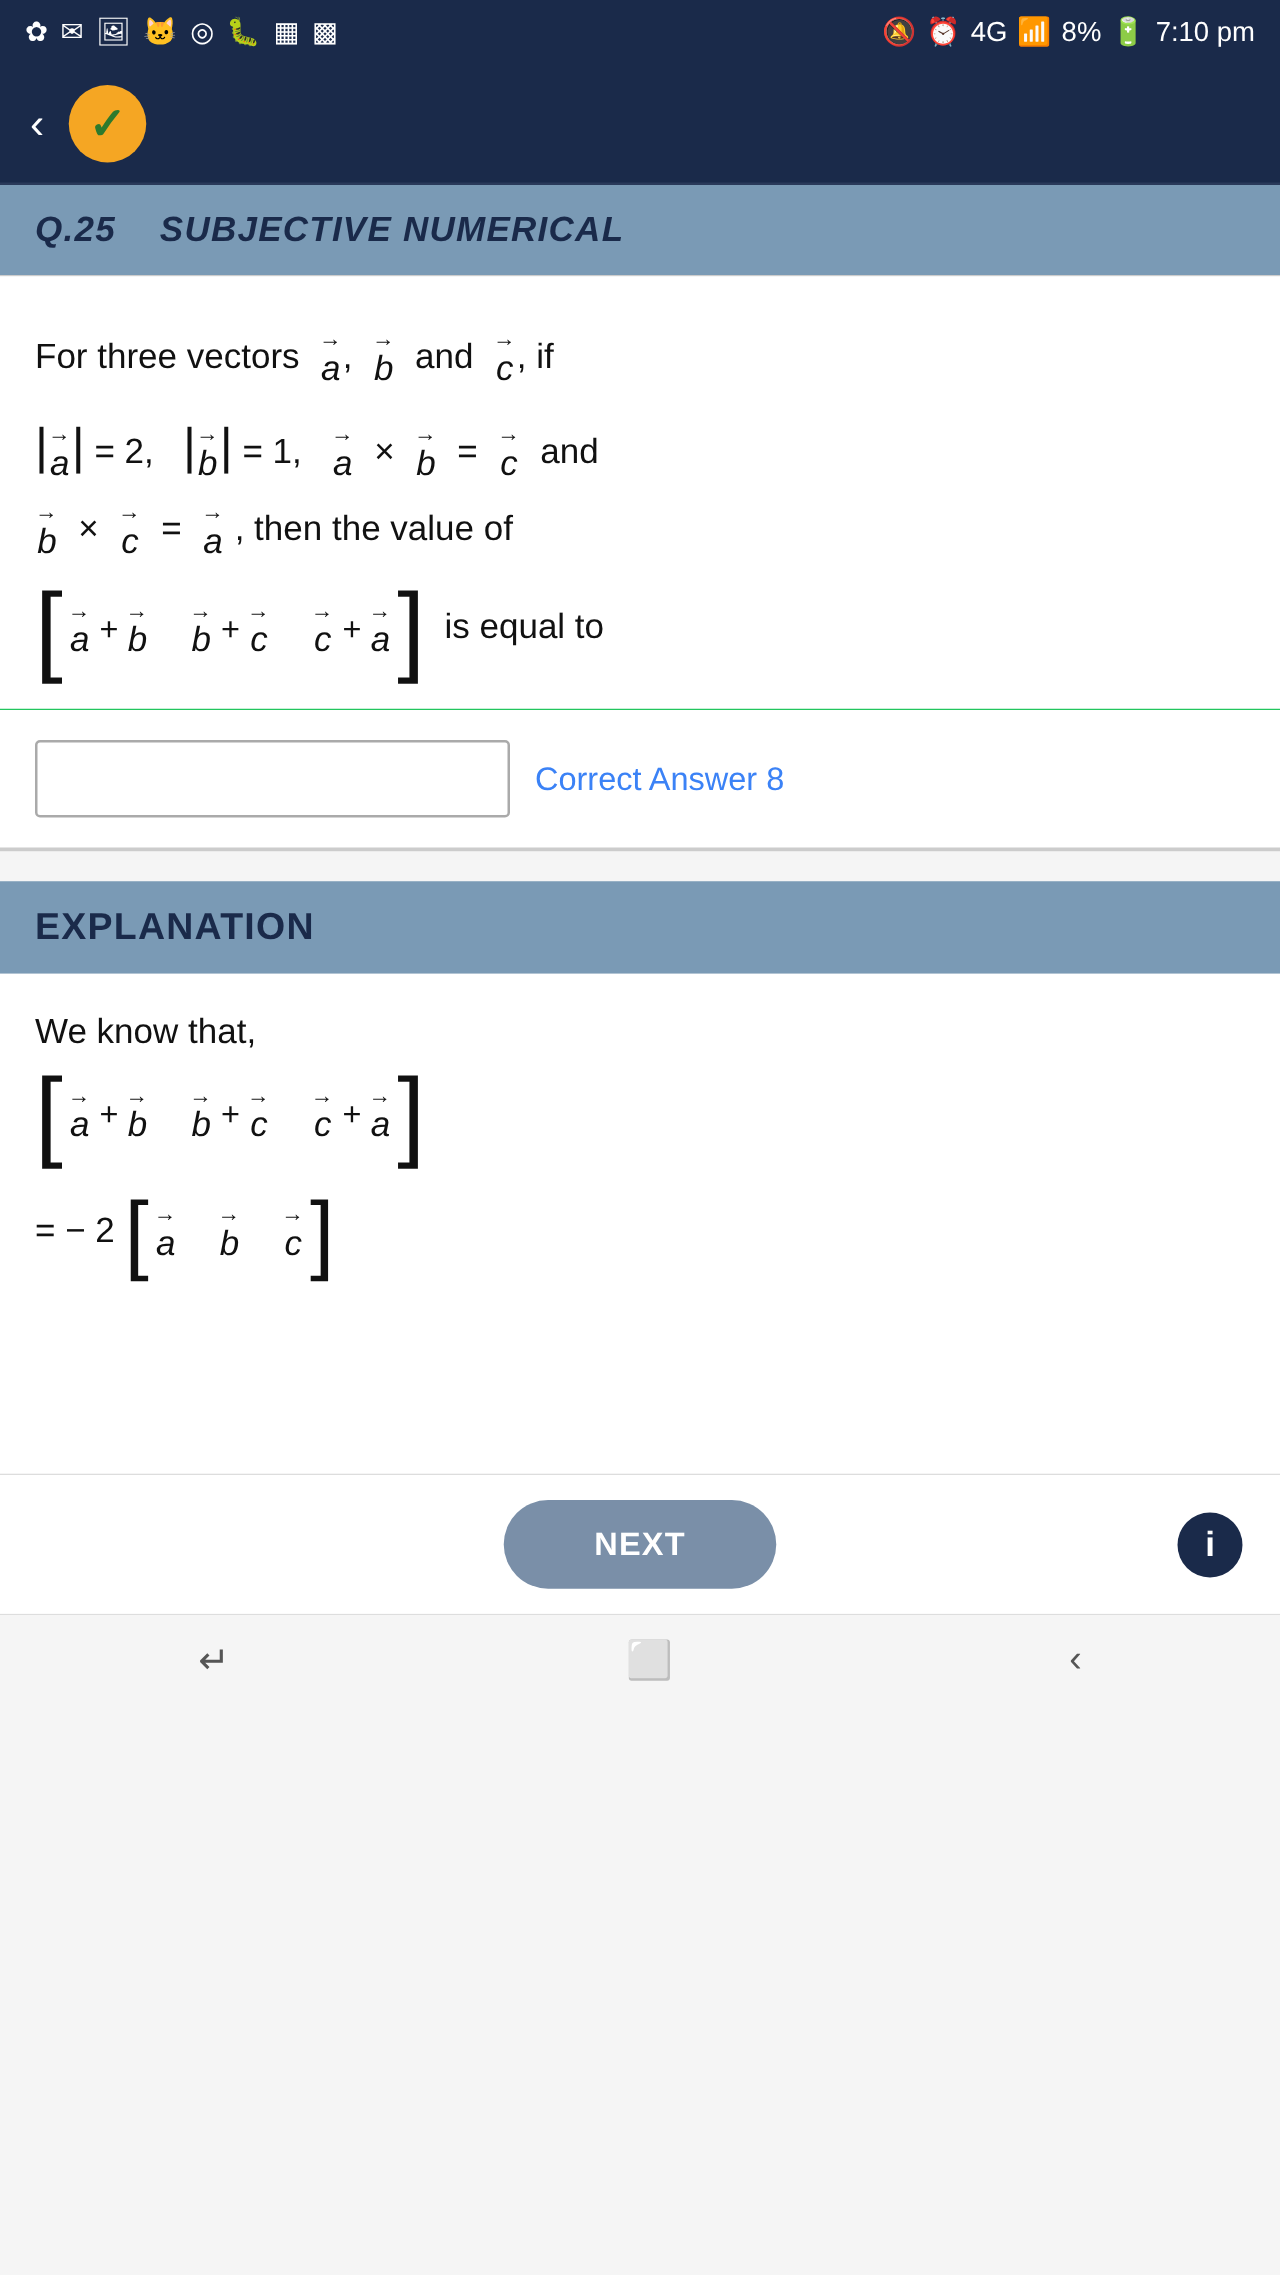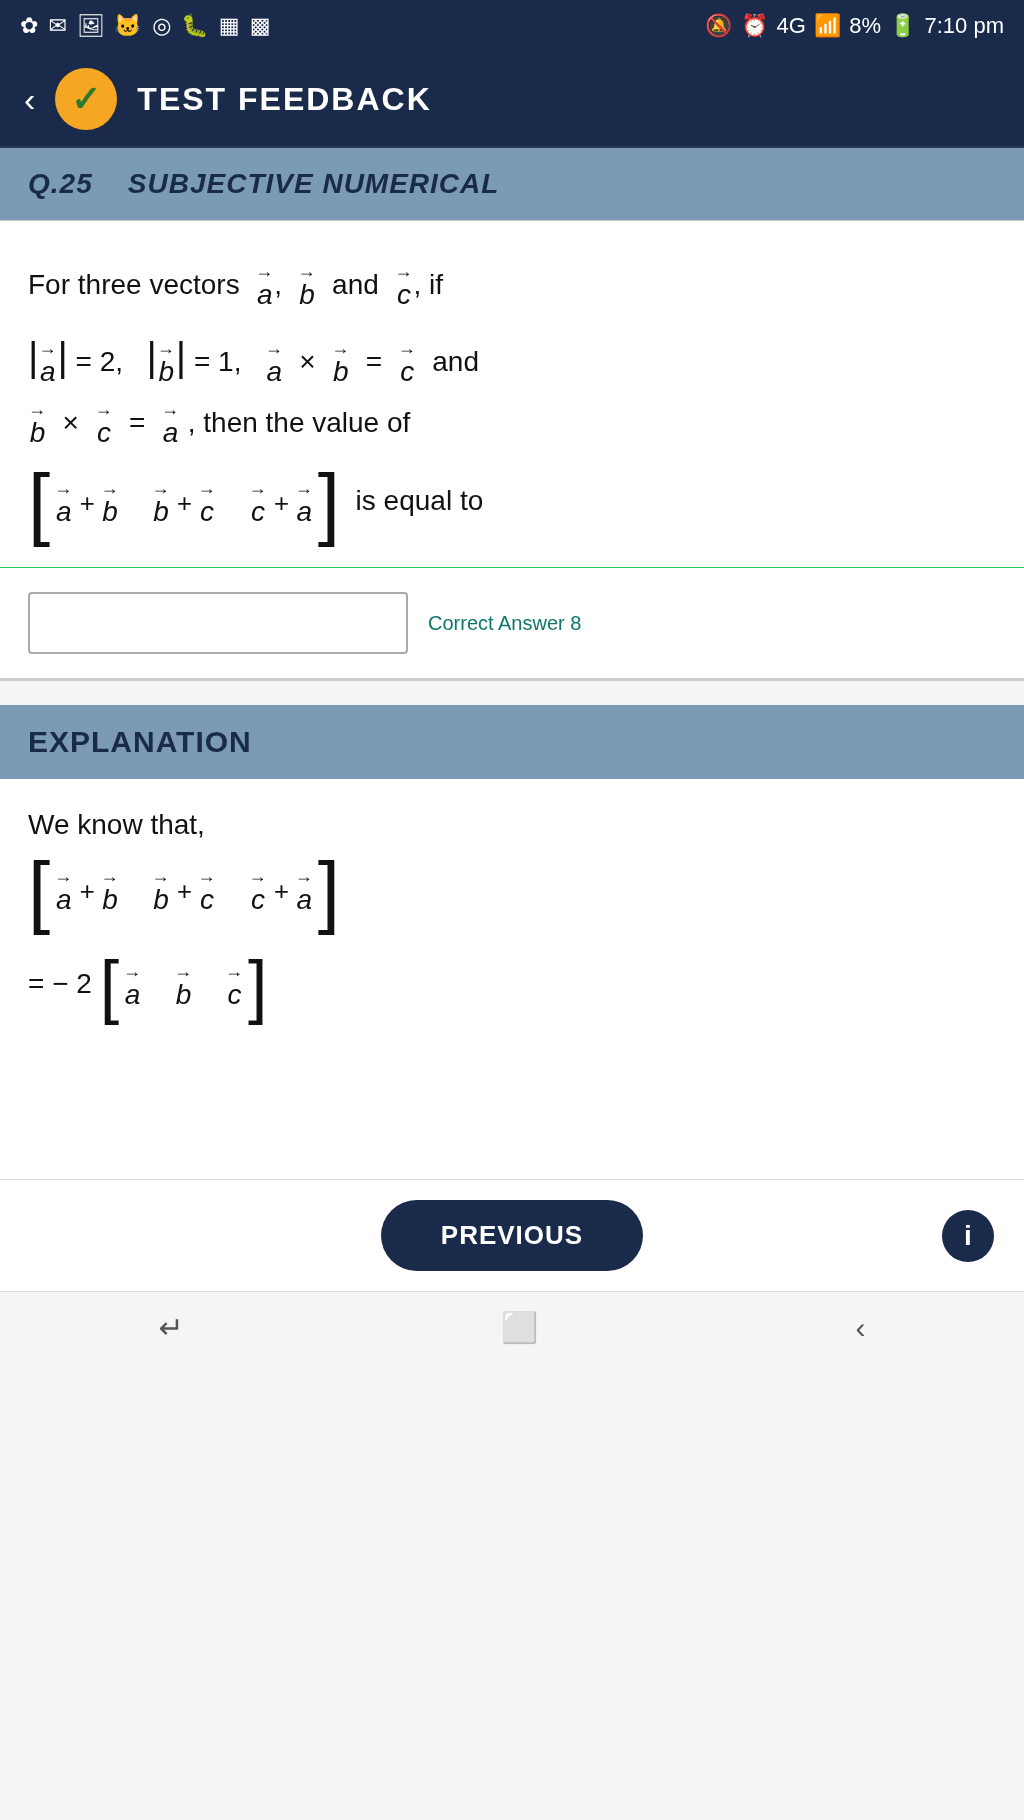--- a/index.html
+++ b/index.html
@@ -145,22 +145,22 @@
       border-bottom: 3px solid #ccc;
     }
     .answer-input {
       width: 380px;
       height: 62px;
       border: 2px solid #aaa;
       background: white;
       border-radius: 4px;
     }
     .correct-answer-label {
-      font-size: 20px;
-      color: #0f766e;
+      font-size: 26px;
+      color: #3b82f6;
     }
 
     
     .explanation-header {
       background: #7a9ab5;
       padding: 20px 28px;
       margin-top: 24px;
     }
     .explanation-title {
       font-size: 30px;
@@ -267,21 +267,20 @@
     <span>🔋</span>
     <span>7:10 pm</span>
   </div>
 </div>
 
 <div class="header">
   <span class="back-arrow">‹</span>
   <div class="logo-circle">
     <span class="logo-check">✓</span>
   </div>
-  <span class="header-title">TEST FEEDBACK</span>
 </div>
 
 <div class="question-header">
   <span class="question-label">
     <span>Q.25</span>&nbsp;&nbsp;&nbsp;
     <span>SUBJECTIVE NUMERICAL</span>
   </span>
 </div>
 
 <div class="question-body">
@@ -466,21 +465,21 @@
               <span class="vec-letter">c</span>
             </span>
         </span>
       </span>
       <span class="bracket-right" style="font-size:70px;">]</span>
     </span>
   </p>
 </div>
 
 <div class="bottom-nav">
-  <button class="btn-previous">PREVIOUS</button>
+  <button class="btn-next">NEXT</button>
   <div class="info-circle">
     <span>i</span>
   </div>
 </div>
 
 <div class="system-nav">
   <span class="sys-nav-icon">↵</span>
   <span class="sys-nav-icon">⬜</span>
   <span class="sys-nav-icon">‹</span>
 </div>

